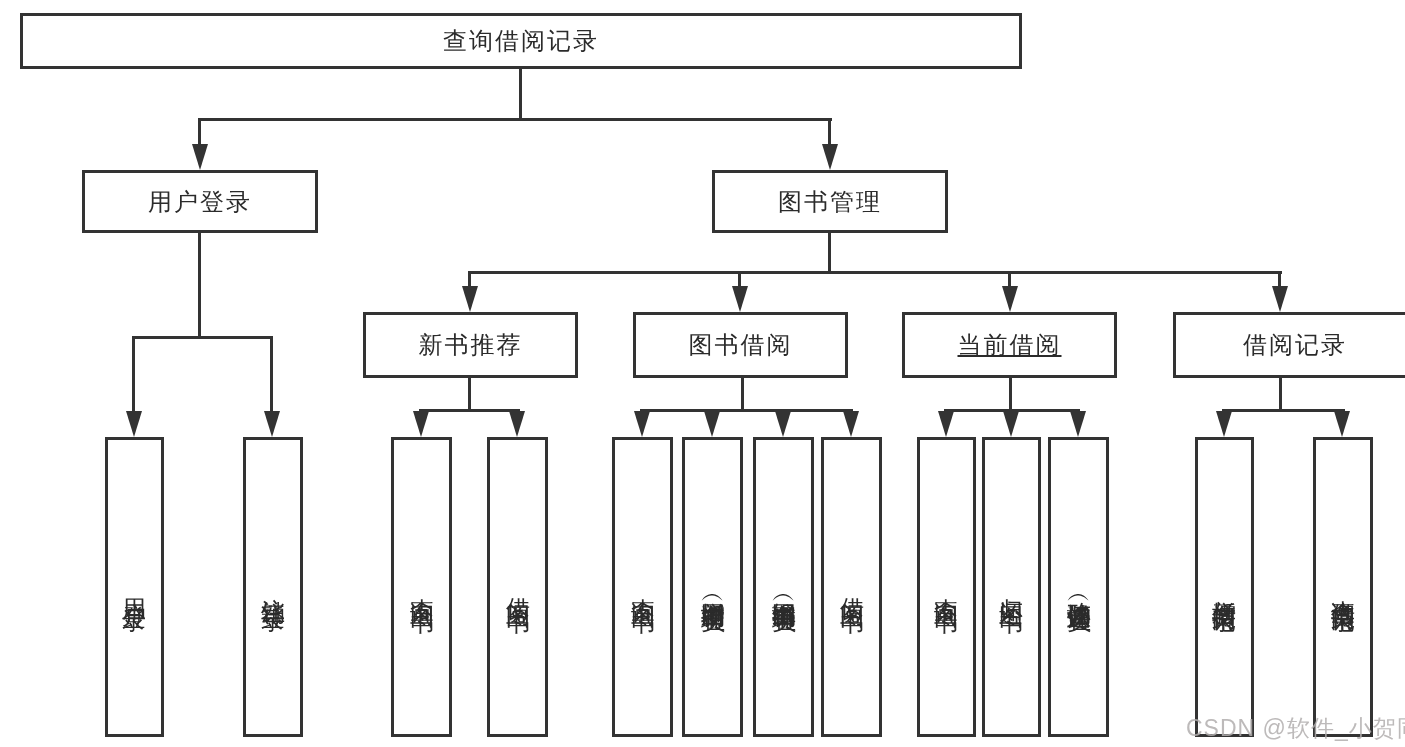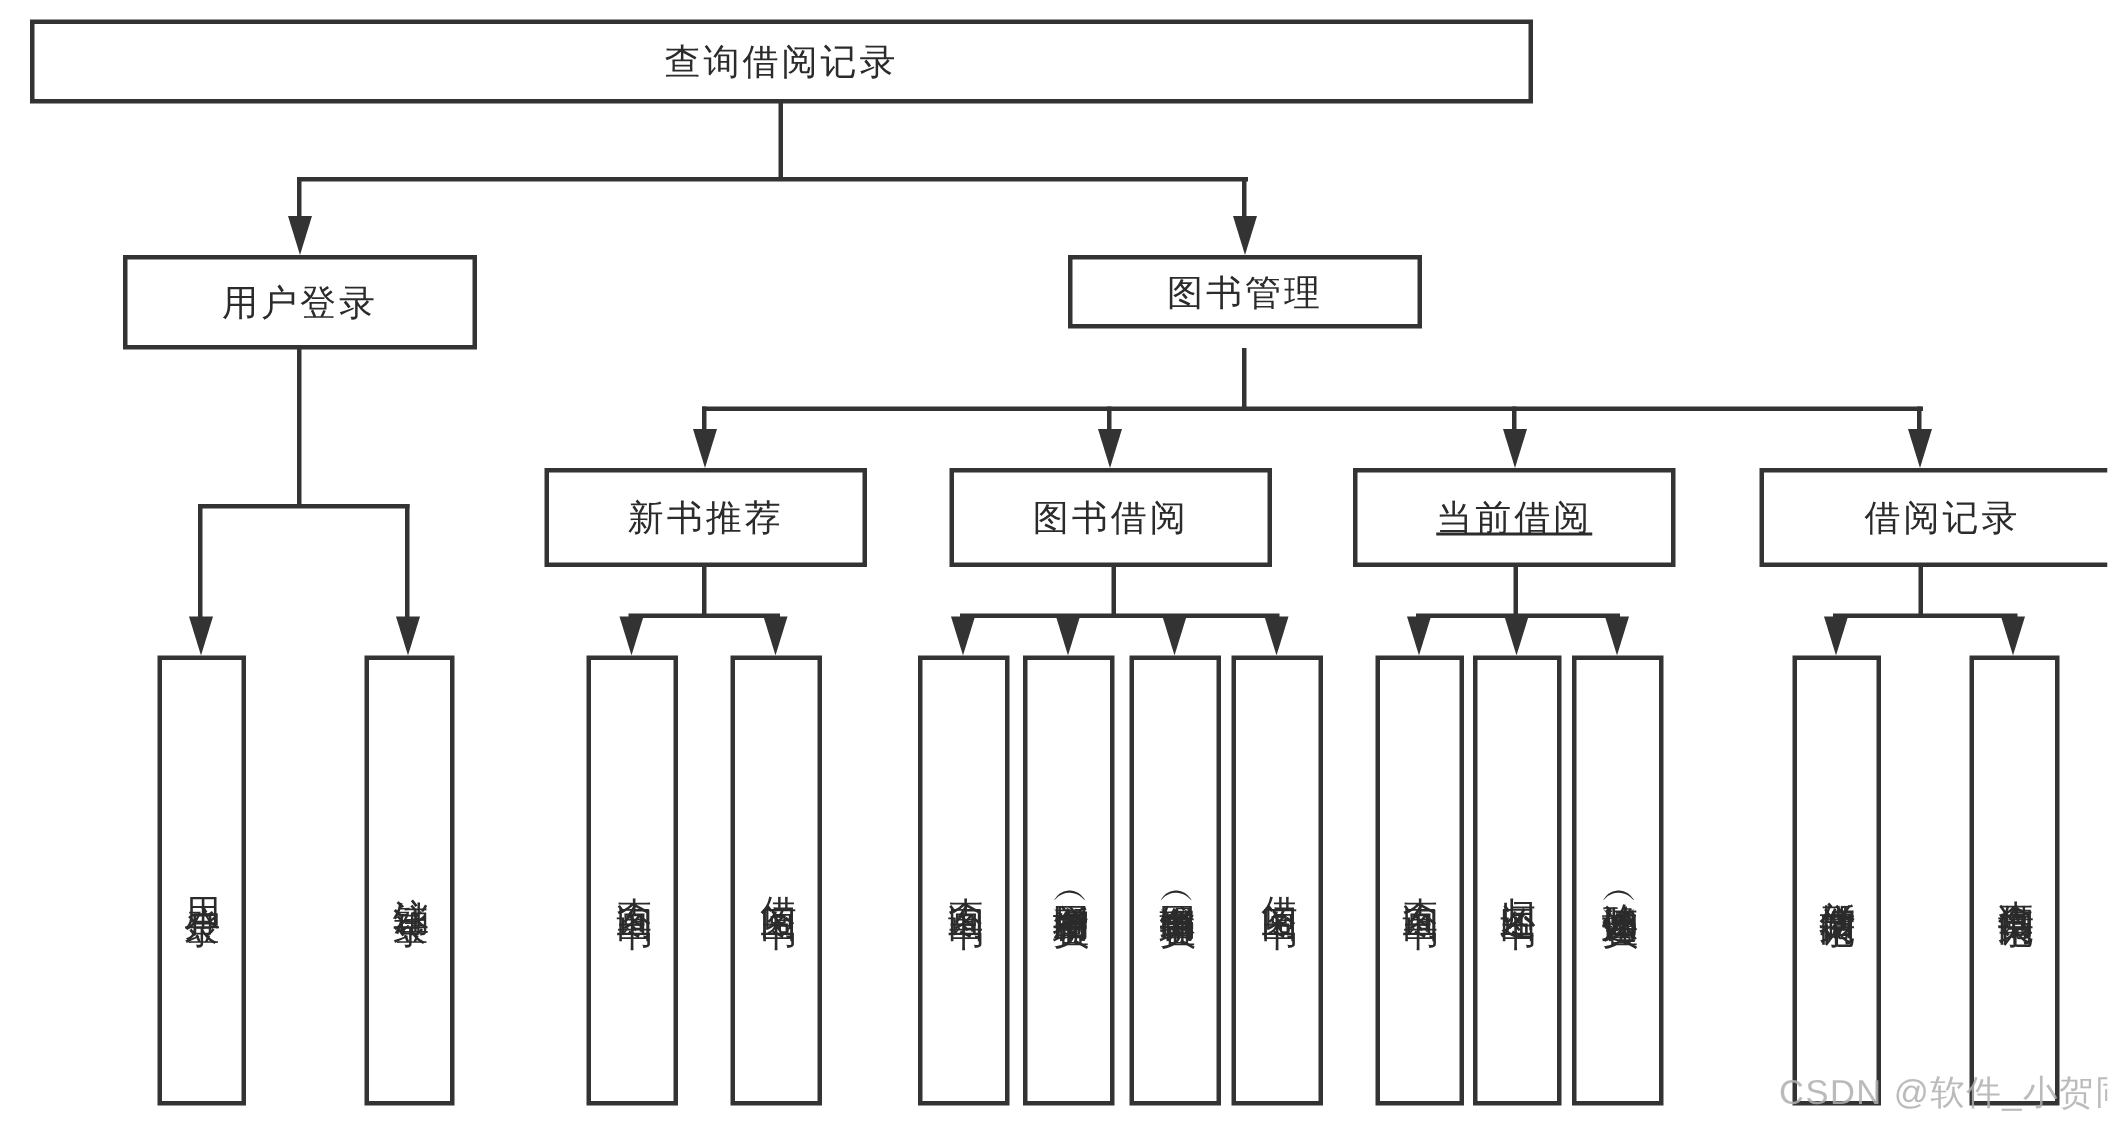--- a/index.html
+++ b/index.html
@@ -65,21 +65,21 @@
 <div id="canvas">
 
   <div class="node hbox" style="left:20px;top:13px;width:1002px;height:56px;">
     <span>查询借阅记录</span>
   </div>
 
   <div class="node hbox" style="left:82px;top:170px;width:236px;height:63px;">
     <span>用户登录</span>
   </div>
 
-  <div class="node hbox" style="left:712px;top:170px;width:236px;height:49px;">
+  <div class="node hbox" style="left:712px;top:170px;width:236px;height:63px;">
     <span>图书管理</span>
   </div>
 
   <div class="node hbox" style="left:363px;top:312px;width:215px;height:66px;">
     <span>新书推荐</span>
   </div>
 
   <div class="node hbox" style="left:633px;top:312px;width:215px;height:66px;">
     <span>图书借阅</span>
   </div>

